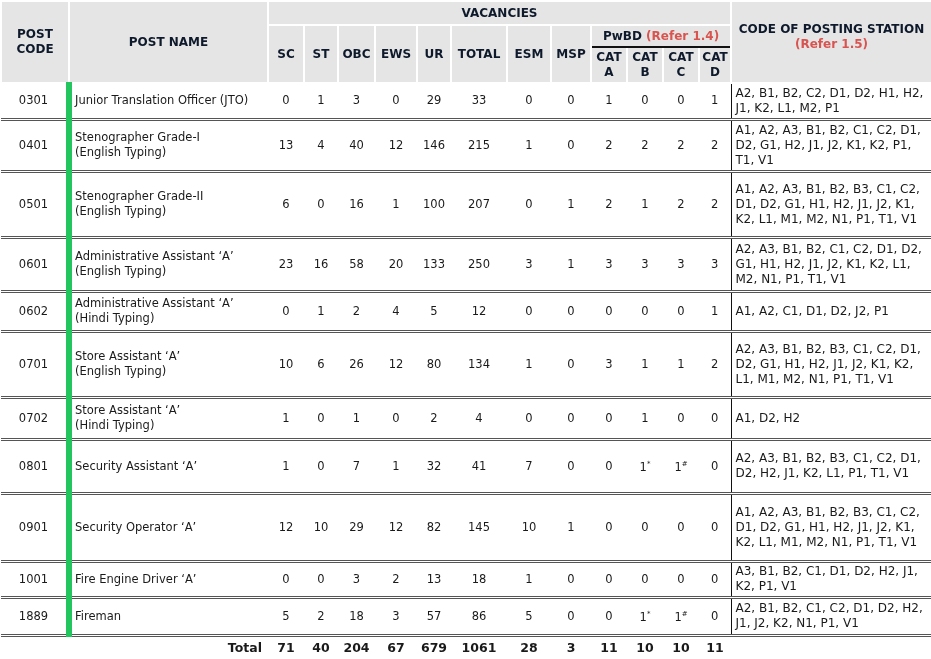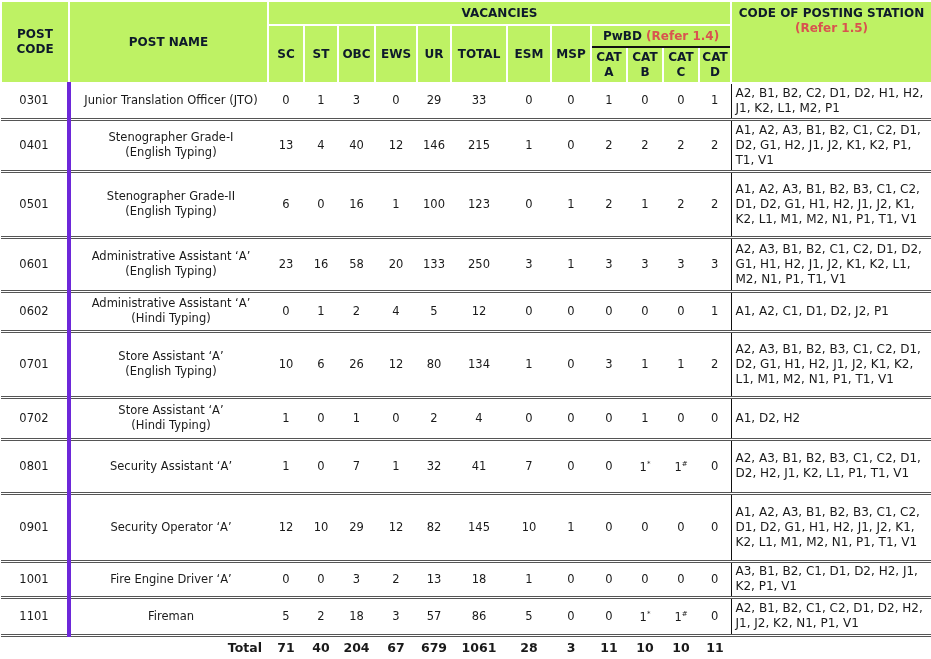--- a/index.html
+++ b/index.html
@@ -1,22 +1,22 @@
 <!DOCTYPE html>
 <html><head>
 <meta charset="utf-8">
 <style>
   html, body { margin:0; padding:0; background:#ffffff; }
   body { width:931px; height:659px; overflow:hidden; font-family:"DejaVu Sans", sans-serif; }
   table { border-collapse:collapse; table-layout:fixed; width:931px; font-size:11.5px; color:#1a1a1a; }
-  th { background:#bef264; color:#0e1a2b; font-weight:bold; font-size:12px; text-align:center; vertical-align:middle; border:2px solid #ffffff; padding:0; line-height:15px; }
+  th { background:#e5e5e5; color:#0e1a2b; font-weight:bold; font-size:12px; text-align:center; vertical-align:middle; border:2px solid #ffffff; padding:0; line-height:15px; }
   .ref { color:#d9534f; font-weight:bold; }
   td { border-bottom:3px double #555; text-align:center; vertical-align:middle; padding:0; line-height:15px; }
-  td.code { border-right:4px solid #6d28d9; }
-  td.name { text-align:center; padding-left:3px; border-left:1px solid #22c55e; }
+  td.code { border-right:1px solid #6d28d9; }
+  td.name { text-align:left; padding-left:3px; border-left:6px solid #22c55e; }
   td.stations { text-align:left; padding-left:4px; border-left:1px solid #111; border-right:1px solid #111; font-size:12px; }
   tr.total td { font-weight:bold; font-size:12.5px; border-bottom:1px solid #888; }
   tr.total td.label { text-align:right; padding-right:6px; }
   sup { font-size:7px; }
 </style>
 </head>
 <body>
 
 <table>
   <colgroup>
@@ -34,21 +34,21 @@
       <col style="width:36px">
       <col style="width:36px">
       <col style="width:32px">
     <col style="width:201px">
   </colgroup>
   <thead>
     <tr style="height:24px">
       <th rowspan="3" style="padding:0 10px">POST CODE</th>
       <th rowspan="3">POST NAME</th>
       <th colspan="12">VACANCIES</th>
-      <th rowspan="3" style="vertical-align:top;padding-top:4px">
+      <th rowspan="3" style="vertical-align:top;padding-top:20px">
         <span>CODE OF POSTING STATION</span><br>
         <span class="ref">(Refer 1.5)</span>
       </th>
     </tr>
     <tr style="height:22px">
       <th rowspan="2">SC</th>
       <th rowspan="2">ST</th>
       <th rowspan="2">OBC</th>
       <th rowspan="2">EWS</th>
       <th rowspan="2">UR</th>
@@ -103,21 +103,21 @@
         <td class="stations">A1, A2, A3, B1, B2, C1, C2, D1, D2, G1, H2, J1, J2, K1, K2, P1, T1, V1</td>
       </tr>
       <tr style="height: 66px;">
         <td class="code">0501</td>
         <td class="name"><span>Stenographer Grade-II</span><br><span>(English Typing)</span></td>
         <td><span>6</span></td>
         <td><span>0</span></td>
         <td><span>16</span></td>
         <td><span>1</span></td>
         <td><span>100</span></td>
-        <td><span>123</span></td>
+        <td><span>207</span></td>
         <td><span>0</span></td>
         <td><span>1</span></td>
         <td><span>2</span></td>
         <td><span>1</span></td>
         <td><span>2</span></td>
         <td><span>2</span></td>
         <td class="stations">A1, A2, A3, B1, B2, B3, C1, C2, D1, D2, G1, H1, H2, J1, J2, K1, K2, L1, M1, M2, N1, P1, T1, V1</td>
       </tr>
       <tr style="height: 54px;">
         <td class="code">0601</td>
@@ -232,21 +232,21 @@
         <td><span>18</span></td>
         <td><span>1</span></td>
         <td><span>0</span></td>
         <td><span>0</span></td>
         <td><span>0</span></td>
         <td><span>0</span></td>
         <td><span>0</span></td>
         <td class="stations">A3, B1, B2, C1, D1, D2, H2, J1, K2, P1, V1</td>
       </tr>
       <tr style="height: 38px;">
-        <td class="code">1101</td>
+        <td class="code">1889</td>
         <td class="name"><span>Fireman</span></td>
         <td><span>5</span></td>
         <td><span>2</span></td>
         <td><span>18</span></td>
         <td><span>3</span></td>
         <td><span>57</span></td>
         <td><span>86</span></td>
         <td><span>5</span></td>
         <td><span>0</span></td>
         <td><span>0</span></td>

